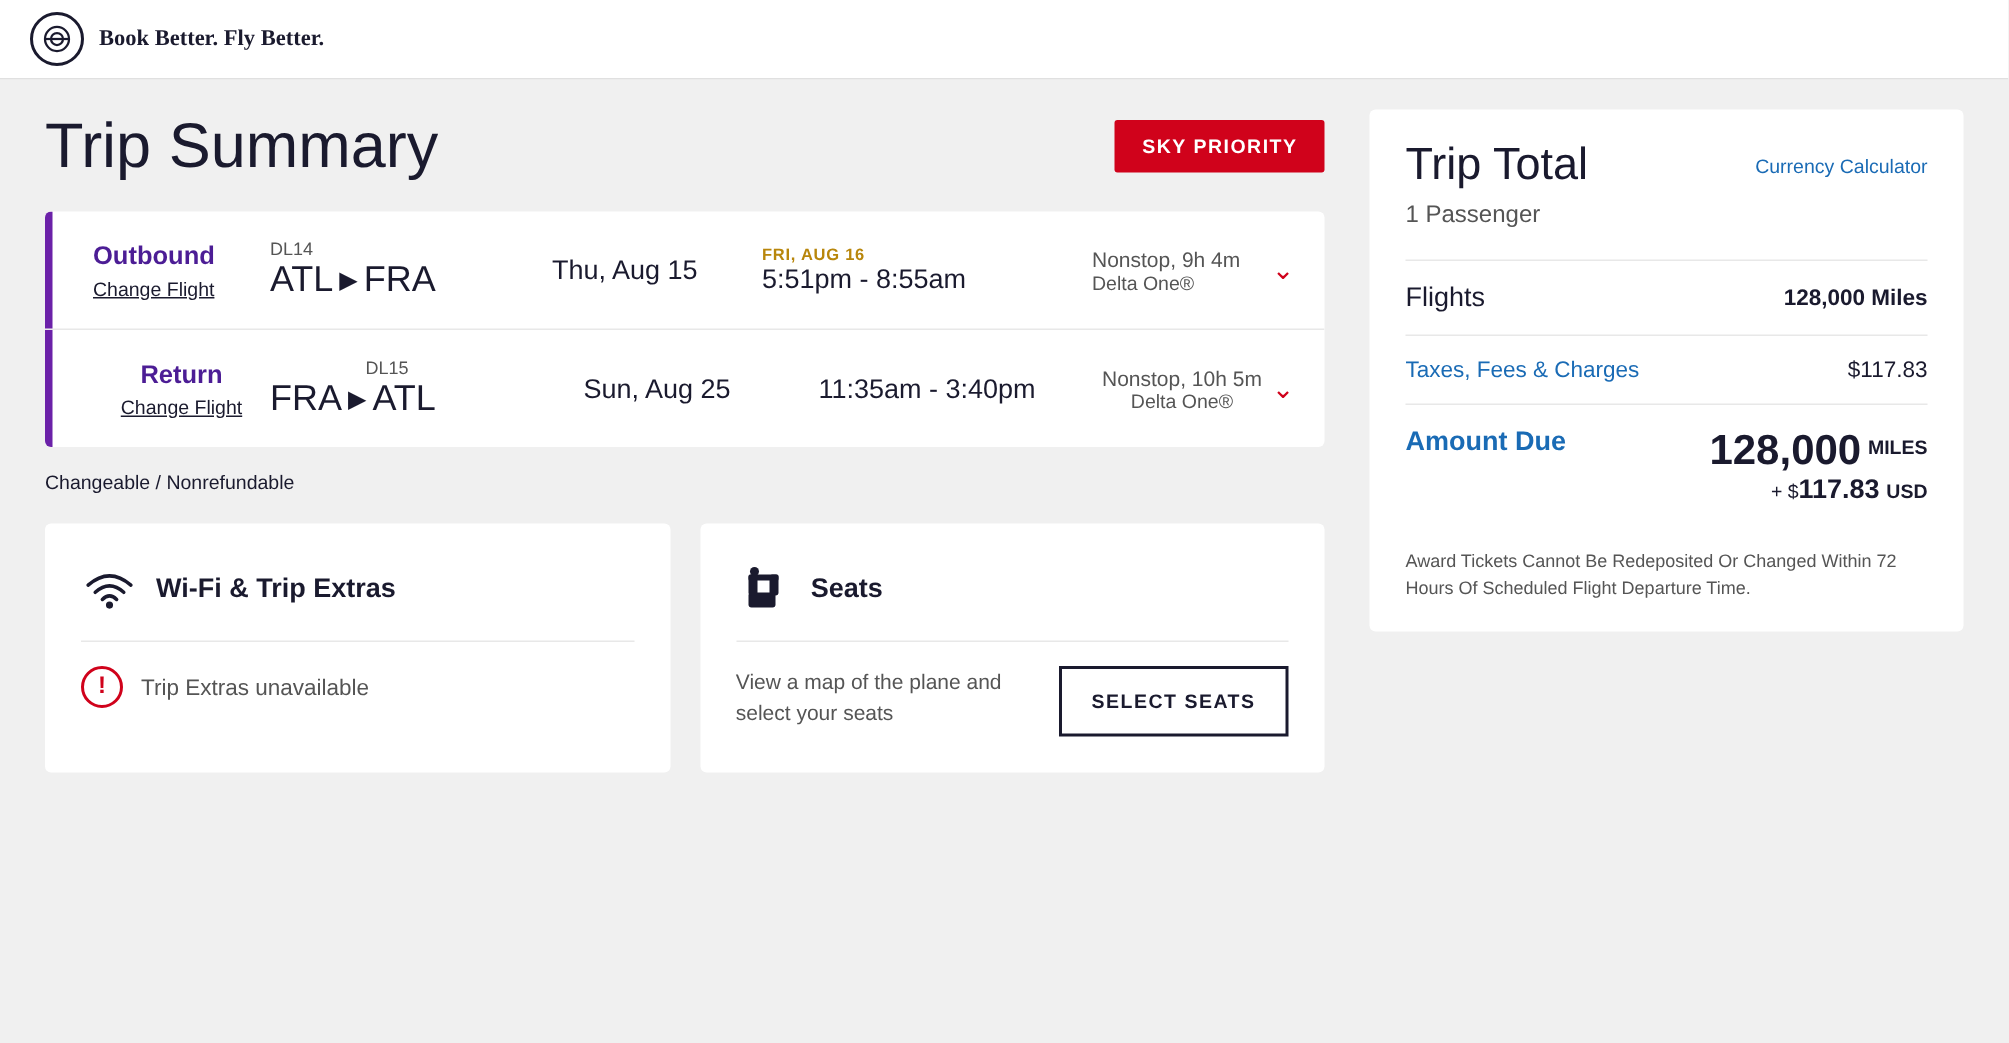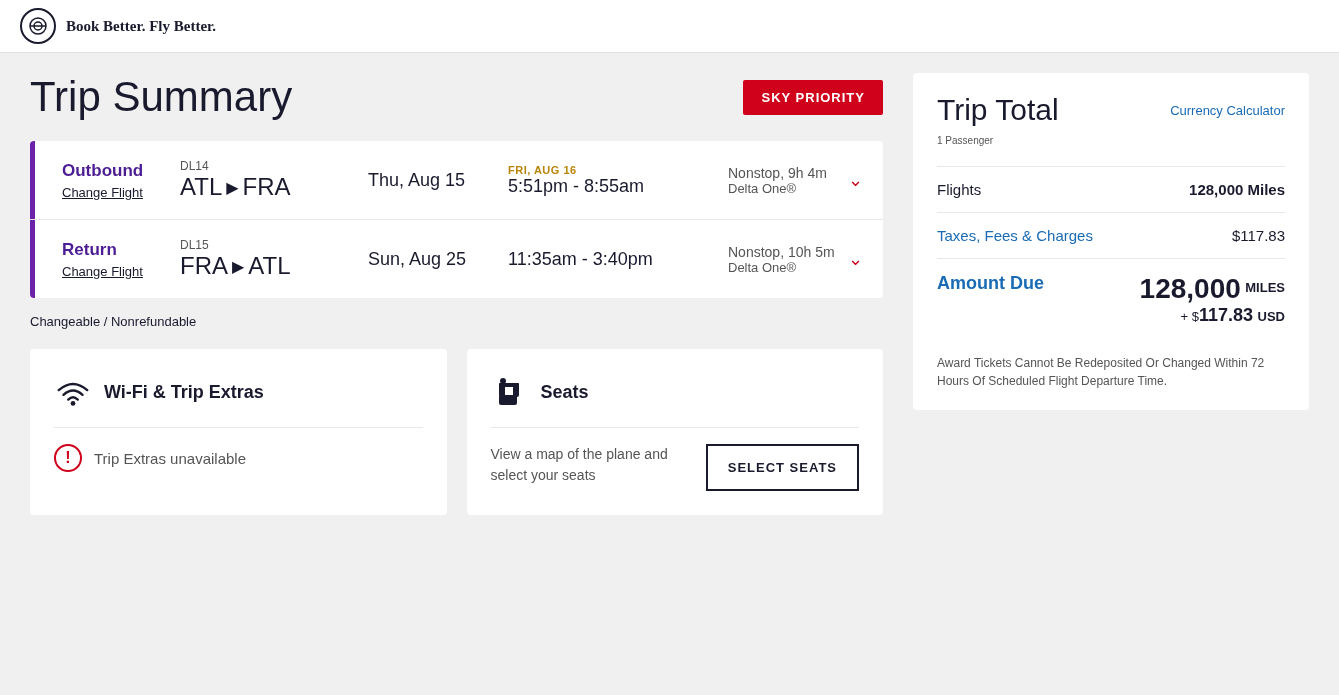--- a/index.html
+++ b/index.html
@@ -88,20 +88,21 @@
     .flight-row {
       display: flex;
       align-items: center;
       padding: 18px 20px;
       border-bottom: 1px solid #e8e8e8;
       position: relative;
     }
 
     .flight-row:last-child {
       border-bottom: none;
+      text-align: center;
     }
 
     .flight-accent {
       position: absolute;
       left: 0;
       top: 0;
       bottom: 0;
       width: 5px;
       background: #6b21a8;
     }
@@ -292,35 +293,35 @@
     }
 
     .currency-calc-link {
       font-size: 13px;
       color: #1a6bb5;
       cursor: pointer;
       text-decoration: none;
     }
 
     .passenger-count {
-      font-size: 10px;
+      font-size: 16px;
       color: #555;
       margin-bottom: 20px;
     }
 
     .price-row {
       display: flex;
       justify-content: space-between;
       align-items: center;
       padding: 14px 0;
       border-top: 1px solid #e8e8e8;
     }
 
     .price-label {
-      font-size: 15px;
+      font-size: 18px;
       color: #1a1a2e;
       text-align: center;
     }
 
     .price-value {
       font-size: 15px;
       color: #1a1a2e;
       font-weight: bold;
     }
 

